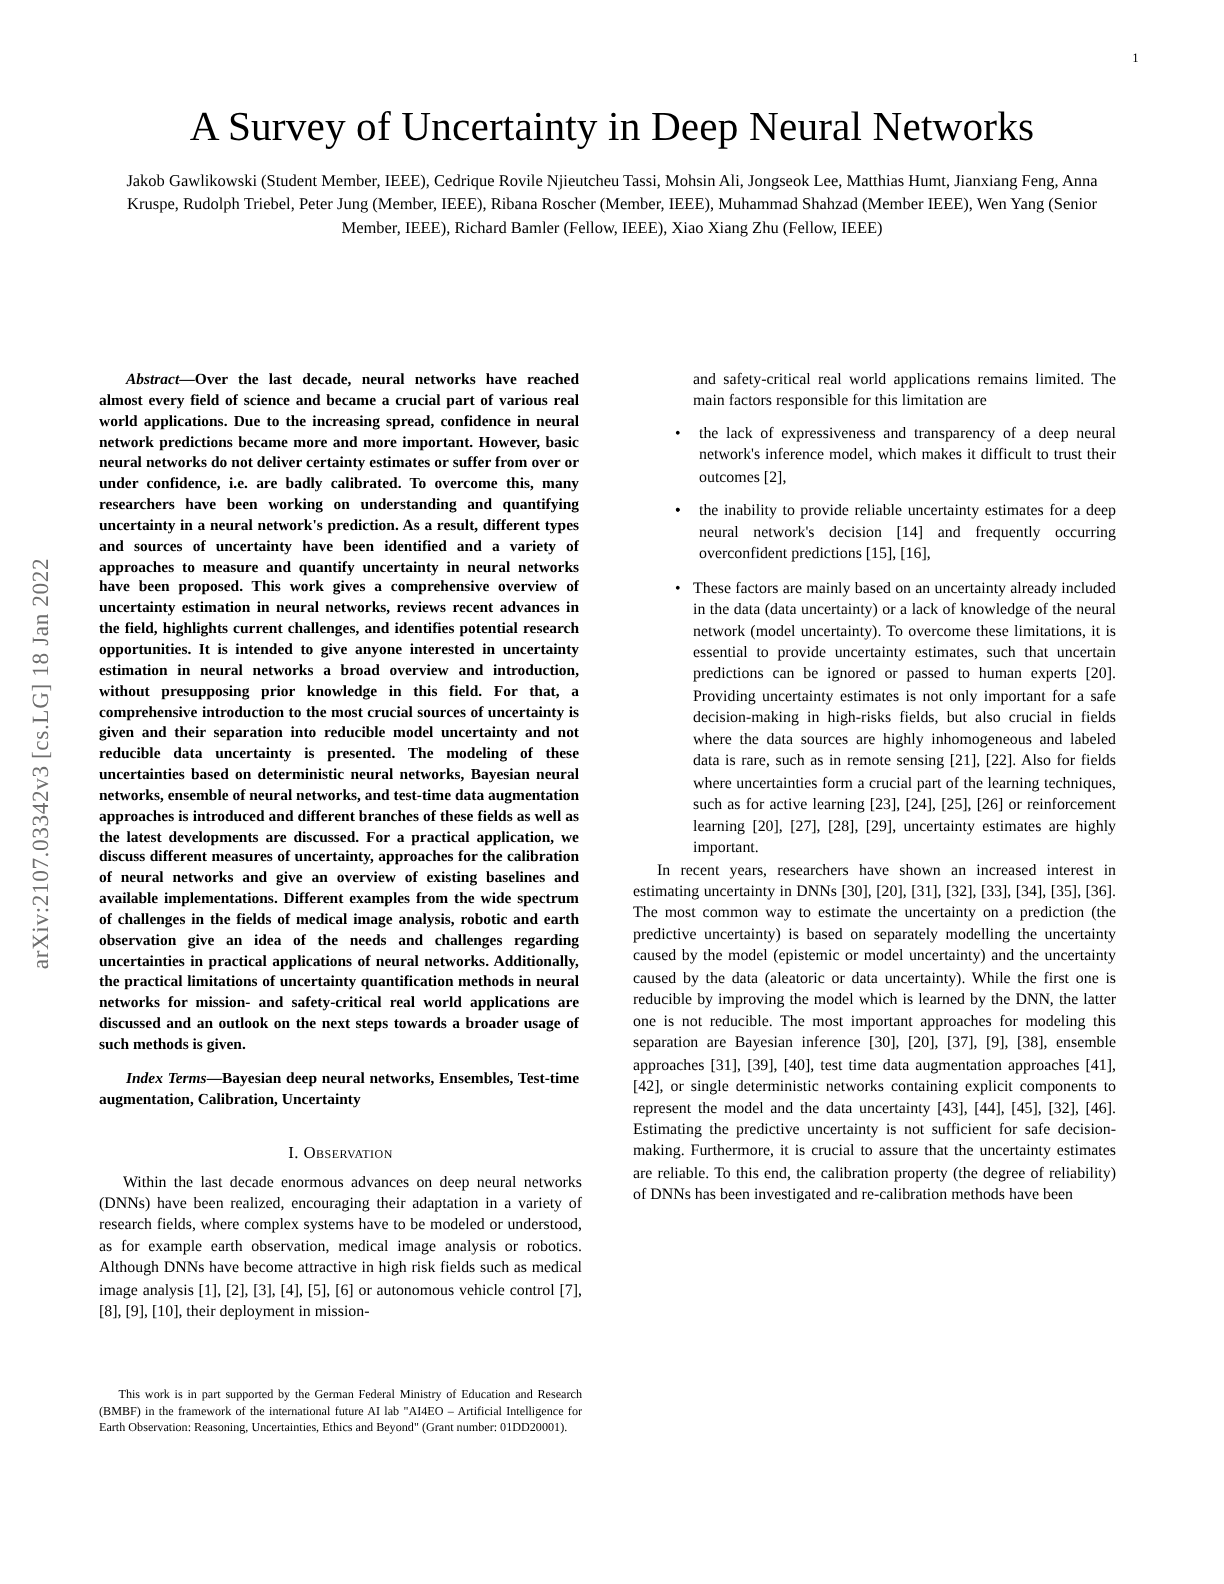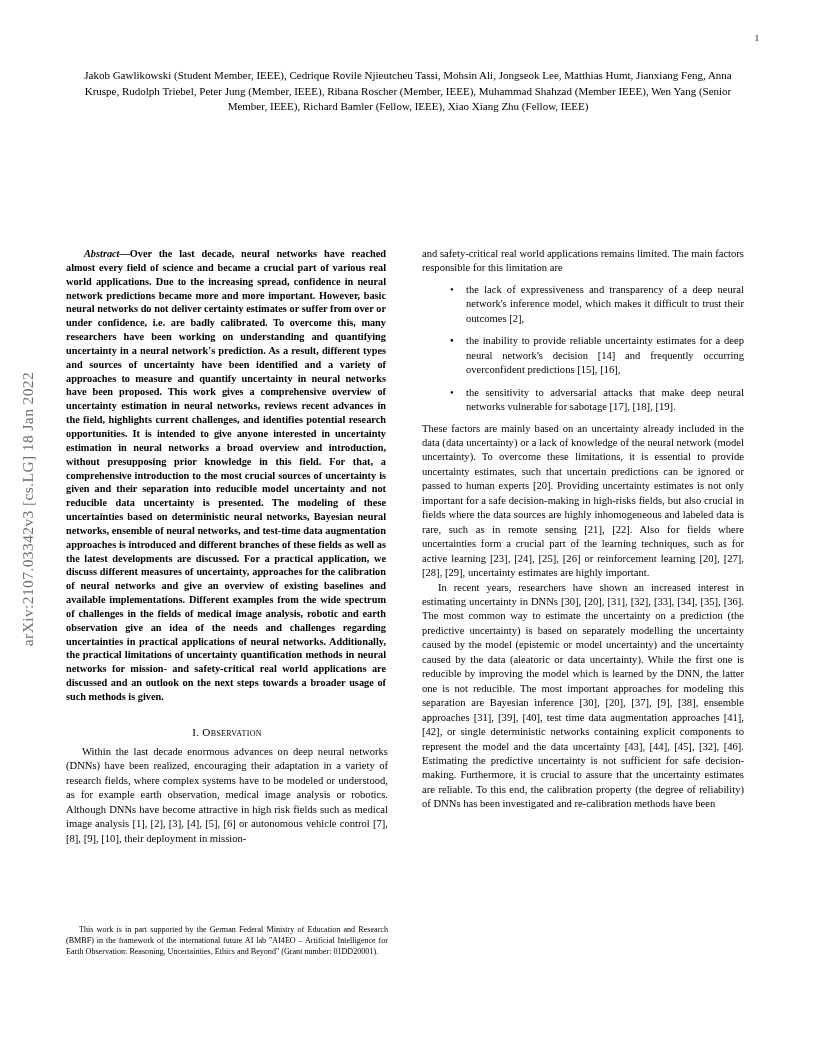--- a/index.html
+++ b/index.html
@@ -108,21 +108,21 @@
 
   p.body {
     font-size: 10.6px;
     line-height: 1.365;
     text-align: justify;
     text-justify: inter-word;
     margin: 0;
     text-indent: 16px;
     hyphens: auto;
   }
-  p.body.noindent { text-indent: 0; }
+  p.body.noindent { text-indent: 0; margin-left: 40px; }
 
   ul.bullets {
     list-style: none;
     margin: 7px 0 7px 0;
     padding: 0;
   }
   ul.bullets li {
     position: relative;
     font-size: 10.6px;
     line-height: 1.365;
@@ -158,29 +158,31 @@
 </head>
 <body>
 
 <div class="page">
 
   <div class="arxiv-stamp">arXiv:2107.03342v3  [cs.LG]  18 Jan 2022</div>
 
   <div class="page-number">1</div>
 
   <div class="title-block">
+    <h1 class="paper-title">A Survey of Uncertainty in Deep Neural Networks</h1>
     <p class="authors">Jakob Gawlikowski (Student Member, IEEE), Cedrique Rovile Njieutcheu Tassi, Mohsin Ali, Jongseok Lee, Matthias Humt, Jianxiang Feng, Anna Kruspe, Rudolph Triebel, Peter Jung (Member, IEEE), Ribana Roscher (Member, IEEE), Muhammad Shahzad (Member IEEE), Wen Yang (Senior Member, IEEE), Richard Bamler (Fellow, IEEE), Xiao Xiang Zhu (Fellow, IEEE)</p>
   </div>
 
   <div class="columns">
 
     <div class="col col-left">
 
       <p class="abstract"><span class="lead-italic">Abstract</span><span>—</span><span>Over the last decade, neural networks have reached almost every field of science and became a crucial part of various real world applications. Due to the increasing spread, confidence in neural network predictions became more and more important. However, basic neural networks do not deliver certainty estimates or suffer from over or under confidence, i.e. are badly calibrated. To overcome this, many researchers have been working on understanding and quantifying uncertainty in a neural network's prediction. As a result, different types and sources of uncertainty have been identified and a variety of approaches to measure and quantify uncertainty in neural networks have been proposed. This work gives a comprehensive overview of uncertainty estimation in neural networks, reviews recent advances in the field, highlights current challenges, and identifies potential research opportunities. It is intended to give anyone interested in uncertainty estimation in neural networks a broad overview and introduction, without presupposing prior knowledge in this field. For that, a comprehensive introduction to the most crucial sources of uncertainty is given and their separation into reducible model uncertainty and not reducible data uncertainty is presented. The modeling of these uncertainties based on deterministic neural networks, Bayesian neural networks, ensemble of neural networks, and test-time data augmentation approaches is introduced and different branches of these fields as well as the latest developments are discussed. For a practical application, we discuss different measures of uncertainty, approaches for the calibration of neural networks and give an overview of existing baselines and available implementations. Different examples from the wide spectrum of challenges in the fields of medical image analysis, robotic and earth observation give an idea of the needs and challenges regarding uncertainties in practical applications of neural networks. Additionally, the practical limitations of uncertainty quantification methods in neural networks for mission- and safety-critical real world applications are discussed and an outlook on the next steps towards a broader usage of such methods is given.</span></p>
 
+      <p class="indexterms"><span class="lead-italic">Index Terms</span><span>—</span><span>Bayesian deep neural networks, Ensembles, Test-time augmentation, Calibration, Uncertainty</span></p>
 
       <h2 class="section-head">I. Observation</h2>
 
       <p class="body">Within the last decade enormous advances on deep neural networks (DNNs) have been realized, encouraging their adaptation in a variety of research fields, where complex systems have to be modeled or understood, as for example earth observation, medical image analysis or robotics. Although DNNs have become attractive in high risk fields such as medical image analysis [1], [2], [3], [4], [5], [6] or autonomous vehicle control [7], [8], [9], [10], their deployment in mission-</p>
     </div>
 
     <div class="col col-right">
 
       <p class="body noindent">and safety-critical real world applications remains limited. The main factors responsible for this limitation are</p>
 
@@ -191,21 +193,20 @@
         </li>
         <li>
           <span class="bullet-dot">•</span>
         </li>
         <li>
           <span class="bullet-dot">•</span>
           <span>the inability to provide reliable uncertainty estimates for a deep neural network's decision [14] and frequently occurring overconfident predictions [15], [16],</span>
         </li>
         <li>
           <span class="bullet-dot">•</span>
-          <span>the sensitivity to adversarial attacks that make deep neural networks vulnerable for sabotage [17], [18], [19].</span>
         </li>
       </ul>
 
       <p class="body noindent">These factors are mainly based on an uncertainty already included in the data (data uncertainty) or a lack of knowledge of the neural network (model uncertainty). To overcome these limitations, it is essential to provide uncertainty estimates, such that uncertain predictions can be ignored or passed to human experts [20]. Providing uncertainty estimates is not only important for a safe decision-making in high-risks fields, but also crucial in fields where the data sources are highly inhomogeneous and labeled data is rare, such as in remote sensing [21], [22]. Also for fields where uncertainties form a crucial part of the learning techniques, such as for active learning [23], [24], [25], [26] or reinforcement learning [20], [27], [28], [29], uncertainty estimates are highly important.</p>
 
       <p class="body">In recent years, researchers have shown an increased interest in estimating uncertainty in DNNs [30], [20], [31], [32], [33], [34], [35], [36]. The most common way to estimate the uncertainty on a prediction (the predictive uncertainty) is based on separately modelling the uncertainty caused by the model (epistemic or model uncertainty) and the uncertainty caused by the data (aleatoric or data uncertainty). While the first one is reducible by improving the model which is learned by the DNN, the latter one is not reducible. The most important approaches for modeling this separation are Bayesian inference [30], [20], [37], [9], [38], ensemble approaches [31], [39], [40], test time data augmentation approaches [41], [42], or single deterministic networks containing explicit components to represent the model and the data uncertainty [43], [44], [45], [32], [46]. Estimating the predictive uncertainty is not sufficient for safe decision-making. Furthermore, it is crucial to assure that the uncertainty estimates are reliable. To this end, the calibration property (the degree of reliability) of DNNs has been investigated and re-calibration methods have been</p>
     </div>
   </div>
 
   <div class="footnote">This work is in part supported by the German Federal Ministry of Education and Research (BMBF) in the framework of the international future AI lab "AI4EO – Artificial Intelligence for Earth Observation: Reasoning, Uncertainties, Ethics and Beyond" (Grant number: 01DD20001).</div>

